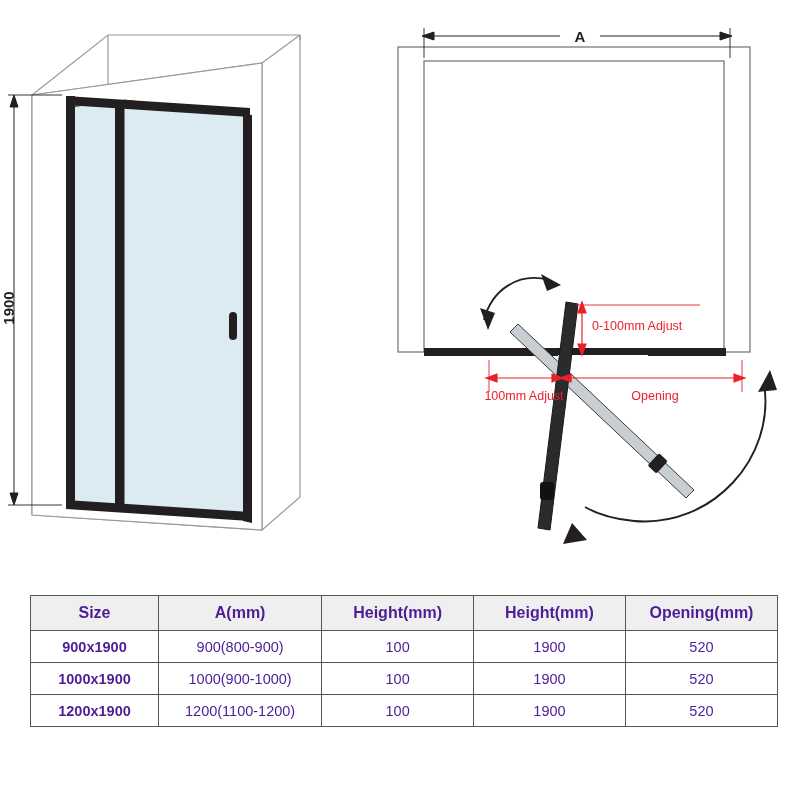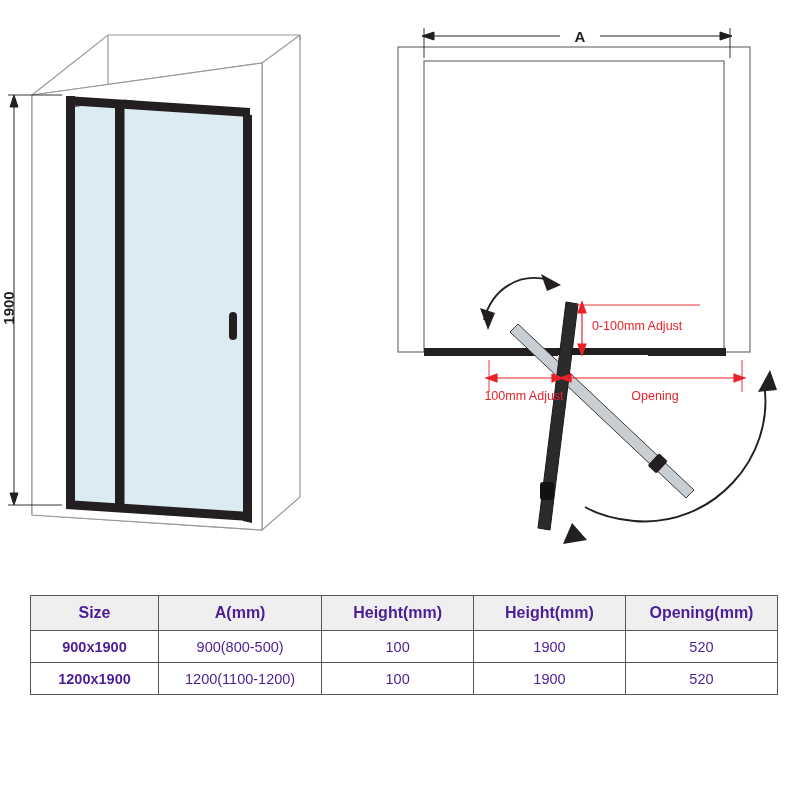--- a/index.html
+++ b/index.html
@@ -193,21 +193,28 @@
         <th class="col-size">Size</th>
         <th class="col-a">A(mm)</th>
         <th class="col-adjust">Height(mm)</th>
         <th class="col-height">Height(mm)</th>
         <th class="col-opening">Opening(mm)</th>
       </tr>
     </thead>
     <tbody>
       <tr>
         <td>900x1900</td>
-        <td>900(800-500)</td>
+        <td>900(800-900)</td>
+        <td>100</td>
+        <td>1900</td>
+        <td>520</td>
+      </tr>
+      <tr>
+        <td>1000x1900</td>
+        <td>1000(900-1000)</td>
         <td>100</td>
         <td>1900</td>
         <td>520</td>
       </tr>
       <tr>
         <td>1200x1900</td>
         <td>1200(1100-1200)</td>
         <td>100</td>
         <td>1900</td>
         <td>520</td>

